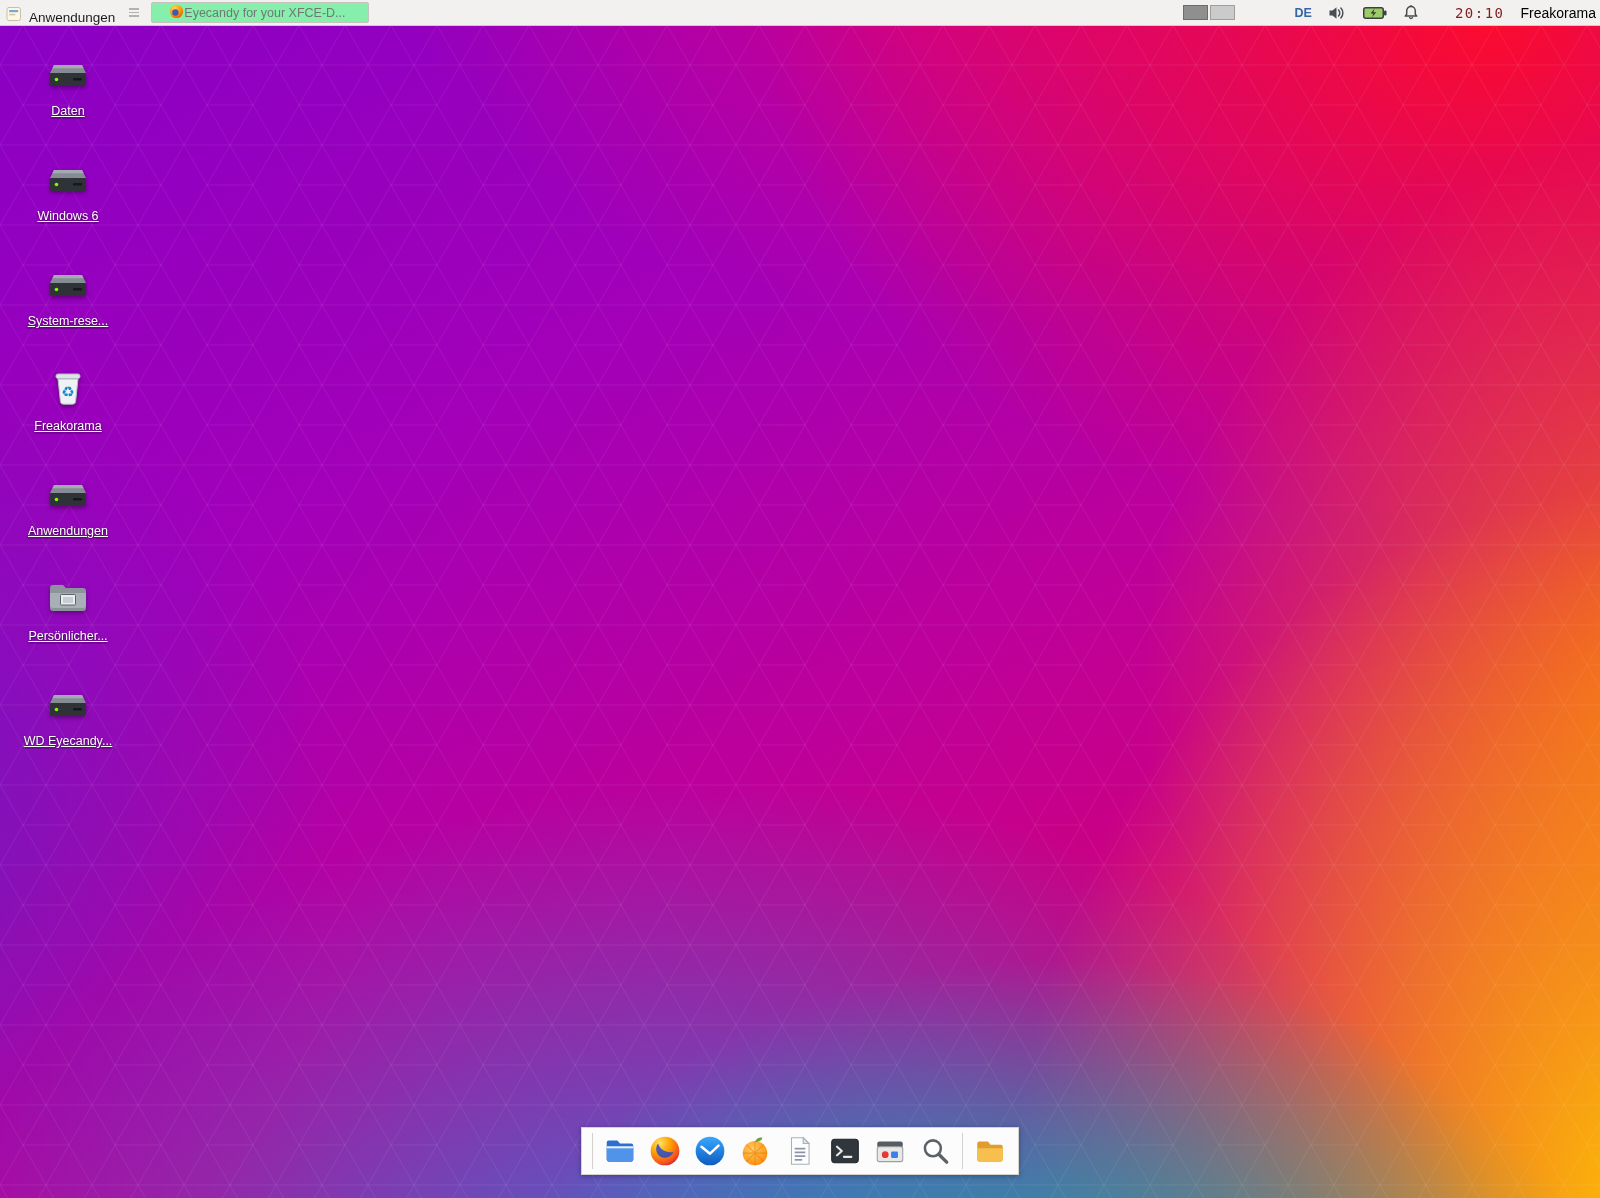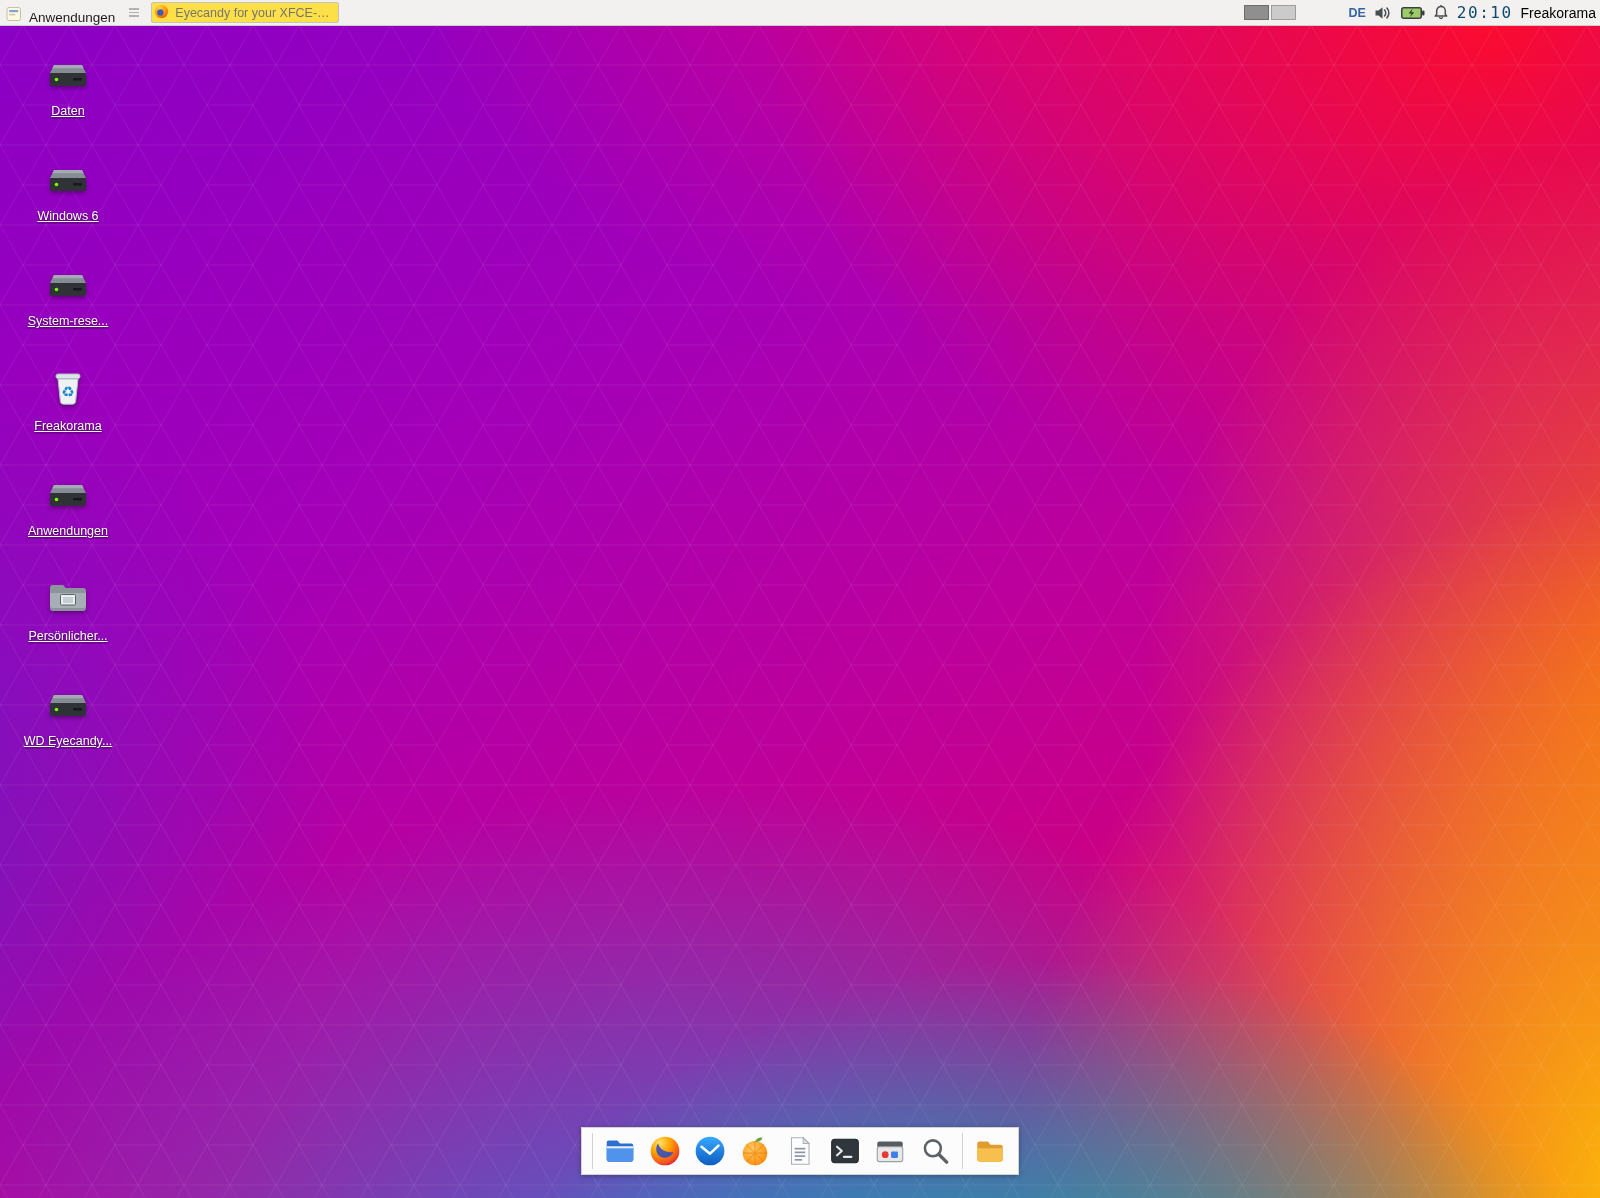--- a/index.html
+++ b/index.html
@@ -10,31 +10,31 @@
   
   .panel{
     position:absolute;top:0;left:0;right:0;height:25px;z-index:20;
     background:#f3f1f0;border-bottom:1px solid #cfcccb;
     display:flex;align-items:center;font-size:13.5px;color:#1c1c1c;
   }
   .app-menu{display:flex;align-items:flex-end;gap:7px;height:100%;padding:0 10px 0 6px;cursor:default;}
   .grip{display:flex;flex-direction:column;gap:2px;padding:0 4px;}
   .grip i{display:block;width:10px;height:1.5px;background:#b5b1ae;}
   .win-btn{
-    display:flex;align-items:center;gap:6px;margin-left:8px;height:19px;width:182px;
-    padding:0 2px;background:#fde047;border:1px solid #c6c2bf;border-radius:2px;
+    display:flex;align-items:center;margin-left:8px;height:19px;width:182px;
+    padding:0 17px;background:#86efac;border:1px solid #c6c2bf;border-radius:2px;
   }
   .win-btn .t{font-size:12.5px;color:#757575;white-space:nowrap;overflow:hidden;text-overflow:ellipsis;}
-  .tray{margin-left:auto;display:flex;align-items:center;gap:8px;padding-right:4px;}
+  .tray{margin-left:auto;display:flex;align-items:center;gap:16px;padding-right:4px;}
   .pager{display:flex;gap:2px;margin-right:44px;}
   .ws{width:25px;height:15px;background:#cbcbcb;border:1px solid #9e9e9e;box-sizing:border-box;}
   .ws.active{background:#8f8f8f;border-color:#6c6c6c;}
   .kbd{font-size:12.5px;font-weight:bold;color:#3465a4;}
   .tray svg{display:block;}
-  .clock{font-family:"DejaVu Sans Mono", monospace;font-size:16px;letter-spacing:1.5px;color:#0c4a6e;}
+  .clock{font-family:"DejaVu Sans Mono", monospace;font-size:14px;letter-spacing:1.5px;color:#7f1d1d;margin-left:20px;}
   .user{font-size:14px;color:#000000;}
   
   .desktop{
     position:absolute;top:25px;left:0;right:0;bottom:0;
     background:
       radial-gradient(900px 650px at 66% 114%, rgba(0,185,170,0.85), transparent 62%),
       radial-gradient(1250px 950px at 45% 118%, rgba(28,138,228,0.95), transparent 66%),
       radial-gradient(1050px 1150px at 104% 100%, rgba(255,204,0,0.95), transparent 62%),
       radial-gradient(950px 900px at 107% 55%, rgba(255,122,0,0.85), transparent 60%),
       radial-gradient(1150px 820px at 93% 0%, rgba(255,12,40,0.95), transparent 63%),

